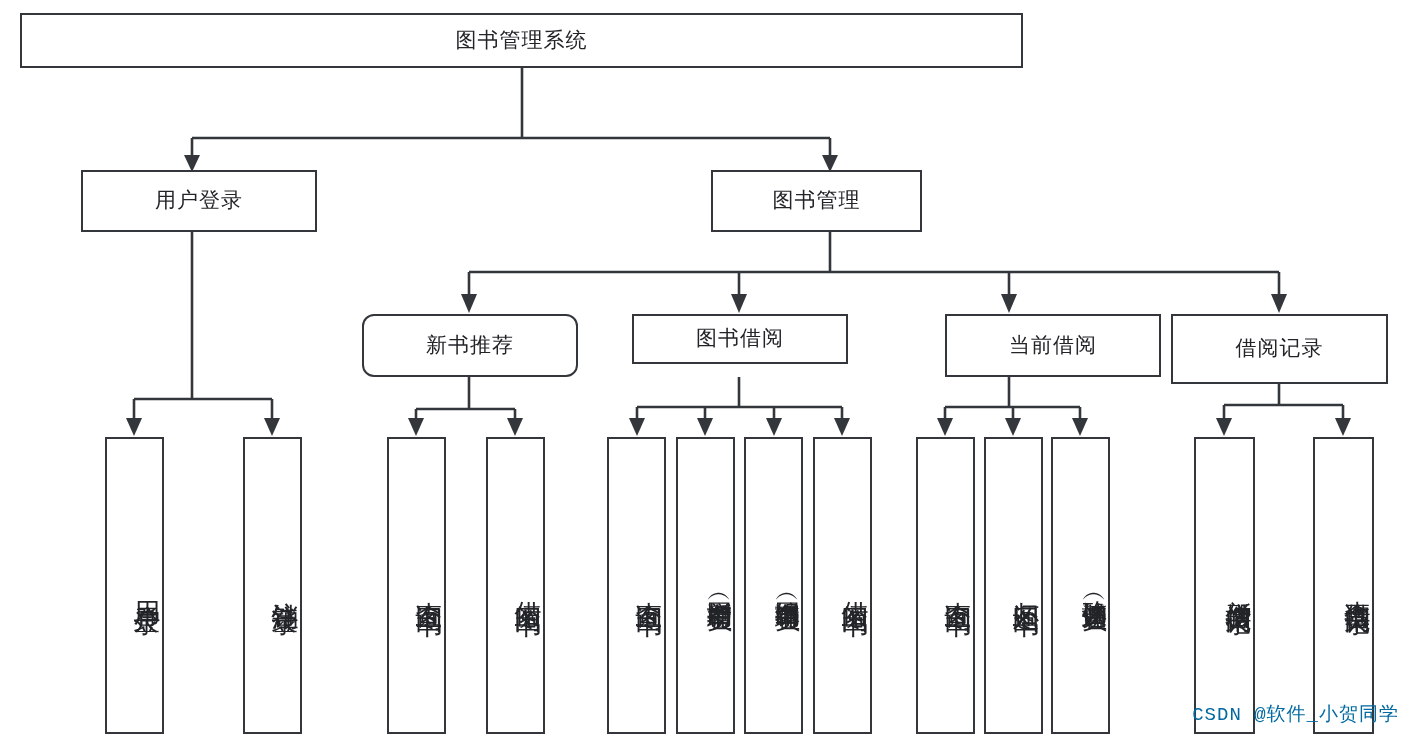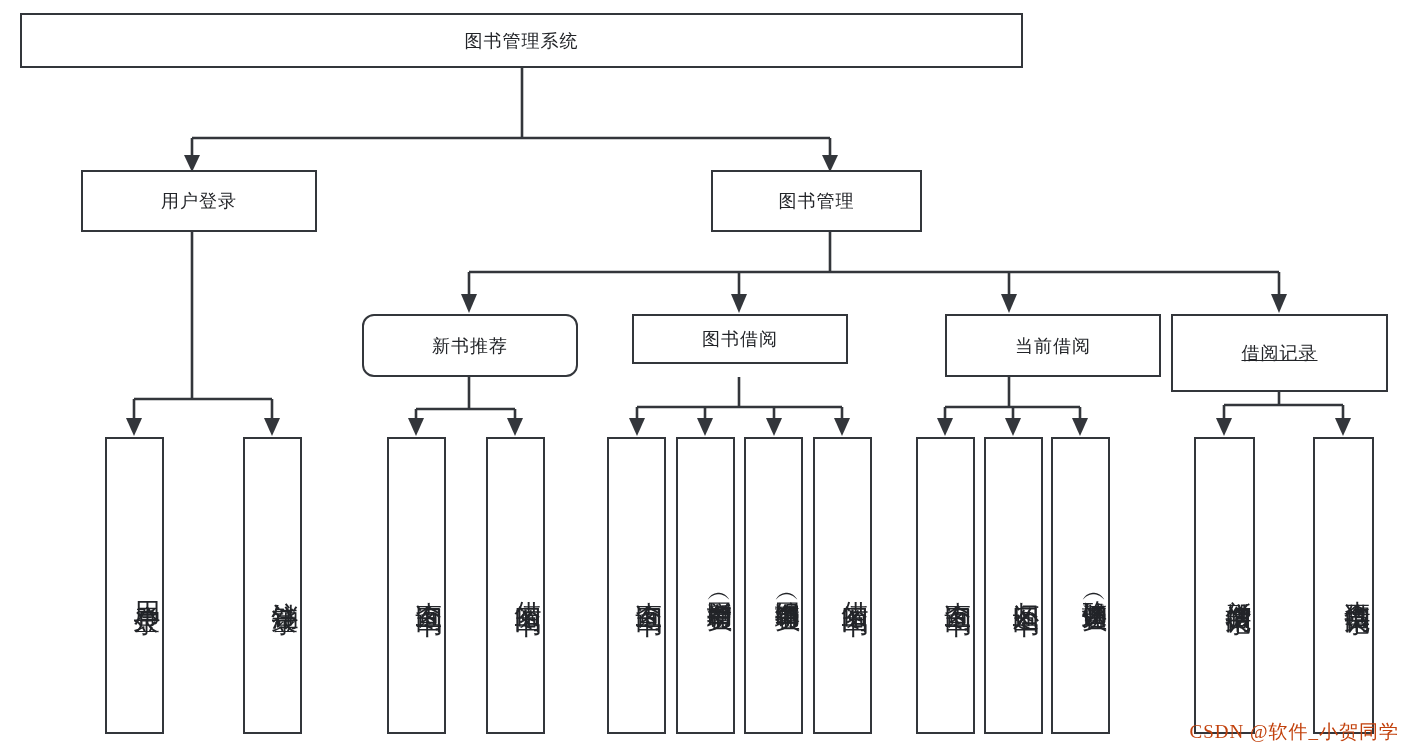--- a/index.html
+++ b/index.html
@@ -19,21 +19,21 @@
     box-sizing:border-box;
     background:#ffffff;
     border:2.5px solid #33363b;
     display:flex;
     align-items:center;
     justify-content:center;
     color:#222428;
     letter-spacing:1px;
   }
   .node.horizontal{
-    font-size:18px;
+    font-size:21px;
     line-height:1.2;
   }
   .node.vertical{
     writing-mode:vertical-rl;
     text-orientation:upright;
     font-size:27px;
     line-height:1.12;
     padding:6px 0;
     letter-spacing:3px;
     align-items:flex-start;
@@ -41,24 +41,24 @@
   }
   .node.vertical .vtext{
     writing-mode:vertical-rl;
     text-orientation:upright;
     display:block;
     text-align:center;
     white-space:nowrap;
   }
   #wm{
     position:absolute;
-    right:6px;bottom:2px;
+    right:6px;bottom:20px;
     font-size:19px;
-    color:#c2410c;
-    font-family:Liberation Serif, serif;
+    color:#0369a1;
+    font-family:Liberation Mono, monospace;
     letter-spacing:1px;
     white-space:nowrap;
     pointer-events:none;
   }
   svg#edges{position:absolute;left:0;top:0;width:1405px;height:747px;pointer-events:none;}
   svg#edges path,svg#edges line{stroke:#33363b;stroke-width:2.6;fill:none;}
   svg#edges polygon{fill:#33363b;}
 </style>
 </head>
 <body>
@@ -129,21 +129,21 @@
   </svg>
 
   <div class="node horizontal" id="node-root" style="left: 20px; top: 13px; width: 1003px; height: 55px;">图书管理系统</div>
 
   <div class="node horizontal" id="node-l2-0" style="left: 81px; top: 170px; width: 236px; height: 62px;">用户登录</div>
   <div class="node horizontal" id="node-l2-1" style="left: 711px; top: 170px; width: 211px; height: 62px;">图书管理</div>
 
   <div class="node horizontal" id="node-l3-0" style="left: 362px; top: 314px; width: 216px; height: 63px; border-radius: 12px;">新书推荐</div>
   <div class="node horizontal" id="node-l3-1" style="left: 632px; top: 314px; width: 216px; height: 50px;">图书借阅</div>
   <div class="node horizontal" id="node-l3-2" style="left: 902px; top: 314px; width: 216px; height: 63px; margin-left: 43px;">当前借阅</div>
-  <div class="node horizontal" id="node-l3-3" style="left: 1171px; top: 314px; width: 217px; height: 78px; text-decoration: underline;">借阅记录</div>
+  <div class="node horizontal" id="node-l3-3" style="left: 1171px; top: 314px; width: 217px; height: 70px;">借阅记录</div>
 
   <div class="node vertical" id="node-leaf-0" style="left: 105px; top: 437px; width: 59px; height: 297px;">
       <span class="vtext">用户登录</span>
     </div>
   <div class="node vertical" id="node-leaf-1" style="left: 243px; top: 437px; width: 59px; height: 297px;">
       <span class="vtext">注销登录</span>
     </div>
   <div class="node vertical" id="node-leaf-2" style="left: 387px; top: 437px; width: 59px; height: 297px;">
       <span class="vtext">查询图书</span>
     </div>

